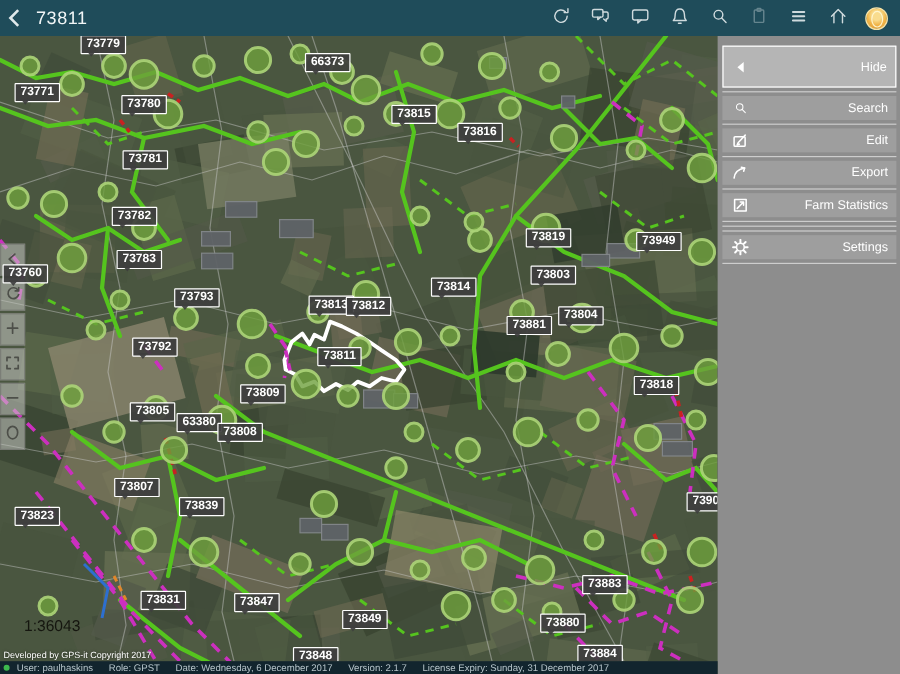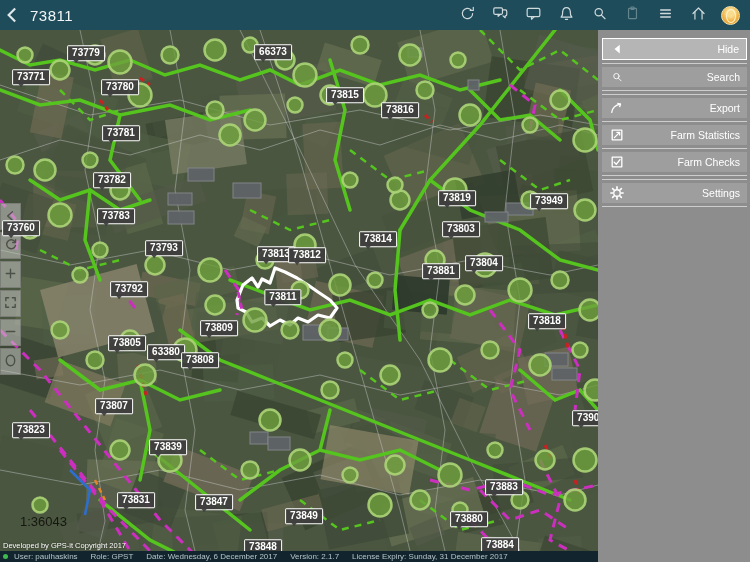--- a/index.html
+++ b/index.html
@@ -40,21 +40,21 @@
   .map-toolbar{position:absolute;left:0;top:173px;display:flex;flex-direction:column;gap:2px;z-index:10;}
   .mt-btn{width:21px;height:27px;background:rgba(200,203,196,.55);border:1px solid rgba(110,112,106,.6);
           color:#4d4f49;display:flex;align-items:center;justify-content:center;padding:0;cursor:pointer;}
   .mt-btn svg{width:15px;height:15px;}
 
   
   .sidebar{position:absolute;left:598px;top:30px;width:152px;height:532px;background:#8d8d8d;z-index:30;
            padding-top:8px;}
   .sb-item{height:20px;margin:0 3px 0 4px;background:#9e9e9e;display:flex;align-items:center;
            color:#fff;font-size:10.5px;cursor:pointer;padding:0 7px 0 6px;}
-  .sb-item.active{background:#b5b5b5;border:1px solid #fff;height:22px;}
+  .sb-item.active{background:#b5b5b5;border:1px solid #fff;height:35px;}
   .sb-icon{width:17px;height:16px;display:flex;align-items:center;justify-content:center;}
   .sb-icon svg{width:14px;height:14px;}
   .sb-label{margin-left:auto;}
   .sb-sep{height:1px;background:#cdcdcd;margin:3px 3px 3px 4px;}
 
   
   .statusbar{position:absolute;left:0;top:551px;width:598px;height:11px;background:#12252e;
              display:flex;align-items:center;z-index:35;color:#b6c4ca;font-size:8px;}
   .st-dot{width:5px;height:5px;border-radius:50%;background:#3dba4e;margin:0 6px 0 3px;flex:none;}
   .st-item{margin-right:13px;white-space:nowrap;}
@@ -474,21 +474,21 @@
               <path d="M3.5 8h9"></path>
             </svg></span>
         </button>
         <button class="mt-btn">
           <span><svg viewBox="0 0 16 16" fill="none" stroke="currentColor" stroke-width="1.5" stroke-linecap="round" stroke-linejoin="round">
               <ellipse cx="8" cy="8" rx="4.5" ry="5.6"></ellipse>
             </svg></span>
         </button>
       </div>
     <div id="labels-layer">
-        <div class="maplabel" style="left: 86px; top: 23px;">73779</div>
+        <div class="maplabel" style="left: 86px; top: 7px;">73779</div>
         <div class="maplabel" style="left: 273px; top: 22px;">66373</div>
         <div class="maplabel" style="left: 31px; top: 47px;">73771</div>
         <div class="maplabel" style="left: 120px; top: 57px;">73780</div>
         <div class="maplabel" style="left: 345px; top: 65px;">73815</div>
         <div class="maplabel" style="left: 400px; top: 80px;">73816</div>
         <div class="maplabel" style="left: 121px; top: 103px;">73781</div>
         <div class="maplabel" style="left: 112px; top: 150px;">73782</div>
         <div class="maplabel" style="left: 116px; top: 186px;">73783</div>
         <div class="maplabel" style="left: 21px; top: 198px;">73760</div>
         <div class="maplabel" style="left: 164px; top: 218px;">73793</div>
@@ -502,21 +502,21 @@
         <div class="maplabel" style="left: 441px; top: 241px;">73881</div>
         <div class="maplabel" style="left: 129px; top: 259px;">73792</div>
         <div class="maplabel" style="left: 283px; top: 267px;">73811</div>
         <div class="maplabel" style="left: 547px; top: 291px;">73818</div>
         <div class="maplabel" style="left: 219px; top: 298px;">73809</div>
         <div class="maplabel" style="left: 127px; top: 313px;">73805</div>
         <div class="maplabel" style="left: 166px; top: 322px;">63380</div>
         <div class="maplabel" style="left: 200px; top: 330px;">73808</div>
         <div class="maplabel" style="left: 114px; top: 376px;">73807</div>
         <div class="maplabel" style="left: 31px; top: 400px;">73823</div>
-        <div class="maplabel" style="left: 168px; top: 417px;">73839</div>
+        <div class="maplabel" style="left: 168px; top: 392px;">73839</div>
         <div class="maplabel" style="left: 591px; top: 388px;">73902</div>
         <div class="maplabel" style="left: 136px; top: 470px;">73831</div>
         <div class="maplabel" style="left: 214px; top: 472px;">73847</div>
         <div class="maplabel" style="left: 304px; top: 486px;">73849</div>
         <div class="maplabel" style="left: 504px; top: 457px;">73883</div>
         <div class="maplabel" style="left: 469px; top: 489px;">73880</div>
         <div class="maplabel" style="left: 500px; top: 515px; text-align: right;">73884</div>
         <div class="maplabel" style="left: 263px; top: 517px;">73848</div>
       </div>
     <div class="scale-text">1:36043</div>
@@ -536,20 +536,29 @@
       <div class="sb-item">
         <span class="sb-icon">
           <svg viewBox="0 0 24 24" fill="none" stroke="currentColor" stroke-width="1.5" stroke-linecap="round" stroke-linejoin="round">
             <circle cx="11" cy="10.5" r="4.6"></circle>
             <path d="M14.4 14 19 18.6"></path>
           </svg>
         </span>
         <span class="sb-label">Search</span>
       </div>
       <div class="sb-sep"></div>
+      <div class="sb-item">
+        <span class="sb-icon">
+          <svg viewBox="0 0 16 16" fill="none" stroke="currentColor" stroke-width="1.5" stroke-linecap="round" stroke-linejoin="round">
+            <rect x="2" y="4.5" width="10.5" height="9" rx="1"></rect>
+            <path d="M5.8 10.3 12.6 3M5.8 10.3l-.9 2.1 2.1-.8"></path>
+          </svg>
+        </span>
+        <span class="sb-label">Edit</span>
+      </div>
       <div class="sb-sep"></div>
       <div class="sb-item">
         <span class="sb-icon">
           <svg viewBox="0 0 16 16" fill="none" stroke="currentColor" stroke-width="1.5" stroke-linecap="round" stroke-linejoin="round">
             <path d="M2 13Q3 5 12 3.5"></path>
             <path d="M12 3.5 8.9 2.7M12 3.5l-.9 3"></path>
           </svg>
         </span>
         <span class="sb-label">Export</span>
       </div>
@@ -557,29 +566,20 @@
       <div class="sb-item">
         <span class="sb-icon">
           <svg viewBox="0 0 16 16" fill="none" stroke="currentColor" stroke-width="1.5" stroke-linecap="round" stroke-linejoin="round">
             <rect x="2.5" y="2.5" width="11" height="11"></rect>
             <path d="M5 11 11 5M11 5H7.9M11 5v3.1"></path>
           </svg>
         </span>
         <span class="sb-label">Farm Statistics</span>
       </div>
       <div class="sb-sep"></div>
-      <div class="sb-item">
-        <span class="sb-icon">
-          <svg viewBox="0 0 16 16" fill="none" stroke="currentColor" stroke-width="1.5" stroke-linecap="round" stroke-linejoin="round">
-            <rect x="2.5" y="2.5" width="11" height="11"></rect>
-            <path d="M4.8 8.2 7.2 10.6 11.4 5.2"></path>
-          </svg>
-        </span>
-        <span class="sb-label">Farm Checks</span>
-      </div>
       <div class="sb-sep"></div>
       <div class="sb-sep"></div>
       <div class="sb-item">
         <span class="sb-icon">
           <svg viewBox="0 0 16 16" fill="none" stroke="currentColor" stroke-width="1.5" stroke-linecap="round" stroke-linejoin="round">
             <circle cx="8" cy="8" r="3.7"></circle>
             <path stroke-width="1.9" d="M12.8 8H15M11.4 11.4 13 13M8 12.8V15M4.6 11.4 3 13M3.2 8H1M4.6 4.6 3 3M8 3.2V1M11.4 4.6 13 3"></path>
           </svg>
         </span>
         <span class="sb-label">Settings</span>

